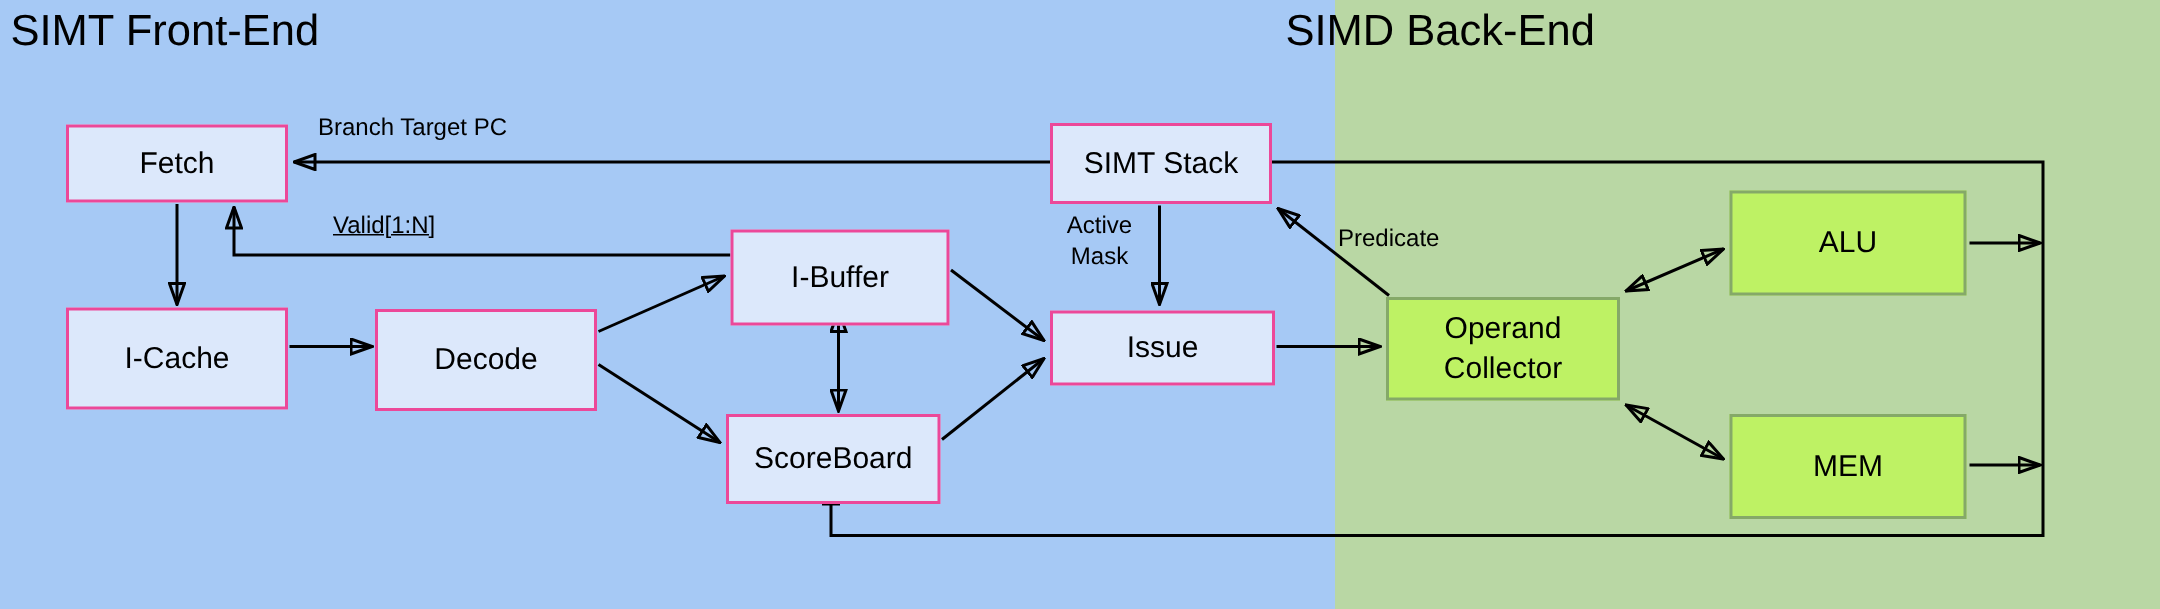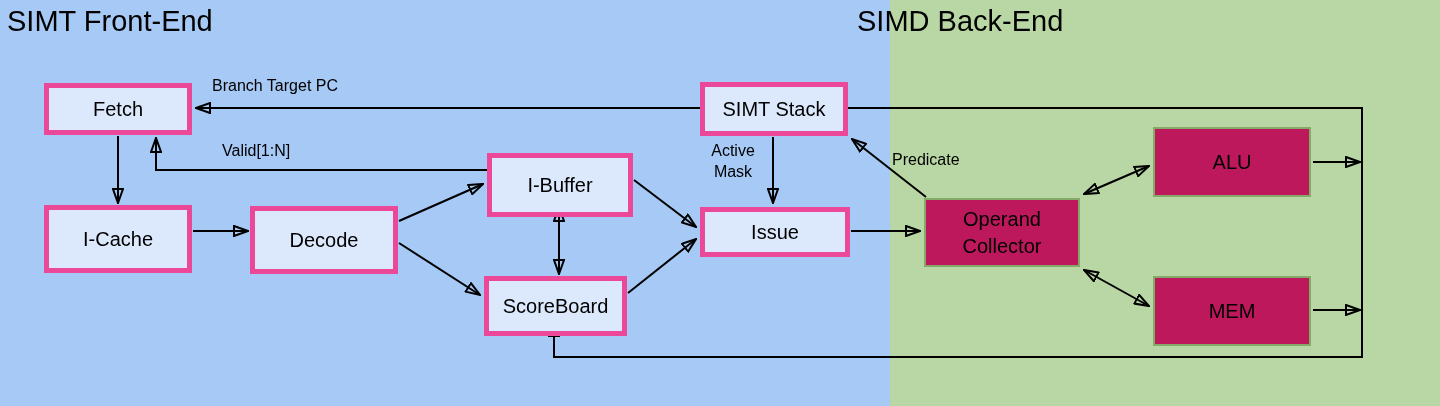--- a/index.html
+++ b/index.html
@@ -51,24 +51,24 @@
     justify-content: center;
     text-align: center;
     font-size: 20px;
     color: #000000;
     box-sizing: border-box;
     white-space: pre-line;
     line-height: 27px;
   }
   .node-blue {
     background: #dce8fb;
-    border: 5px solid #ec4899;
+    border: 2px solid #ec4899;
   }
   .node-green {
-    background: #be185d;
+    background: #bef264;
     border: 2px solid #85a968;
   }
 
   #node-fetch      { left: 44px;  top: 83px;  width: 148px; height: 52px; }
   #node-icache     { left: 44px;  top: 205px; width: 148px; height: 68px; }
   #node-decode     { left: 250px; top: 206px; width: 148px; height: 68px; }
   #node-ibuffer    { left: 487px; top: 153px; width: 146px; height: 64px; }
   #node-scoreboard { left: 484px; top: 276px; width: 143px; height: 60px; }
   #node-issue      { left: 700px; top: 207px; width: 150px; height: 50px; }
   #node-simtstack  { left: 700px; top: 82px;  width: 148px; height: 54px; }
@@ -78,21 +78,21 @@
 
   .edge-label {
     position: absolute;
     z-index: 3;
     font-size: 16px;
     color: #000000;
     white-space: pre-line;
     line-height: 21px;
   }
   #label-branch-target-pc { left: 212px; top: 75px; }
-  #label-valid            { left: 222px; top: 140px; }
+  #label-valid            { left: 222px; top: 140px; text-decoration: underline; }
   #label-active-mask      { left: 700px; top: 140px; width: 66px; text-align: center; }
   #label-predicate        { left: 892px; top: 149px; }
 </style>
 </head>
 <body>
 
 <div id="canvas">
 
   <div class="region" id="region-frontend"></div>
   <div class="region" id="region-backend"></div>

